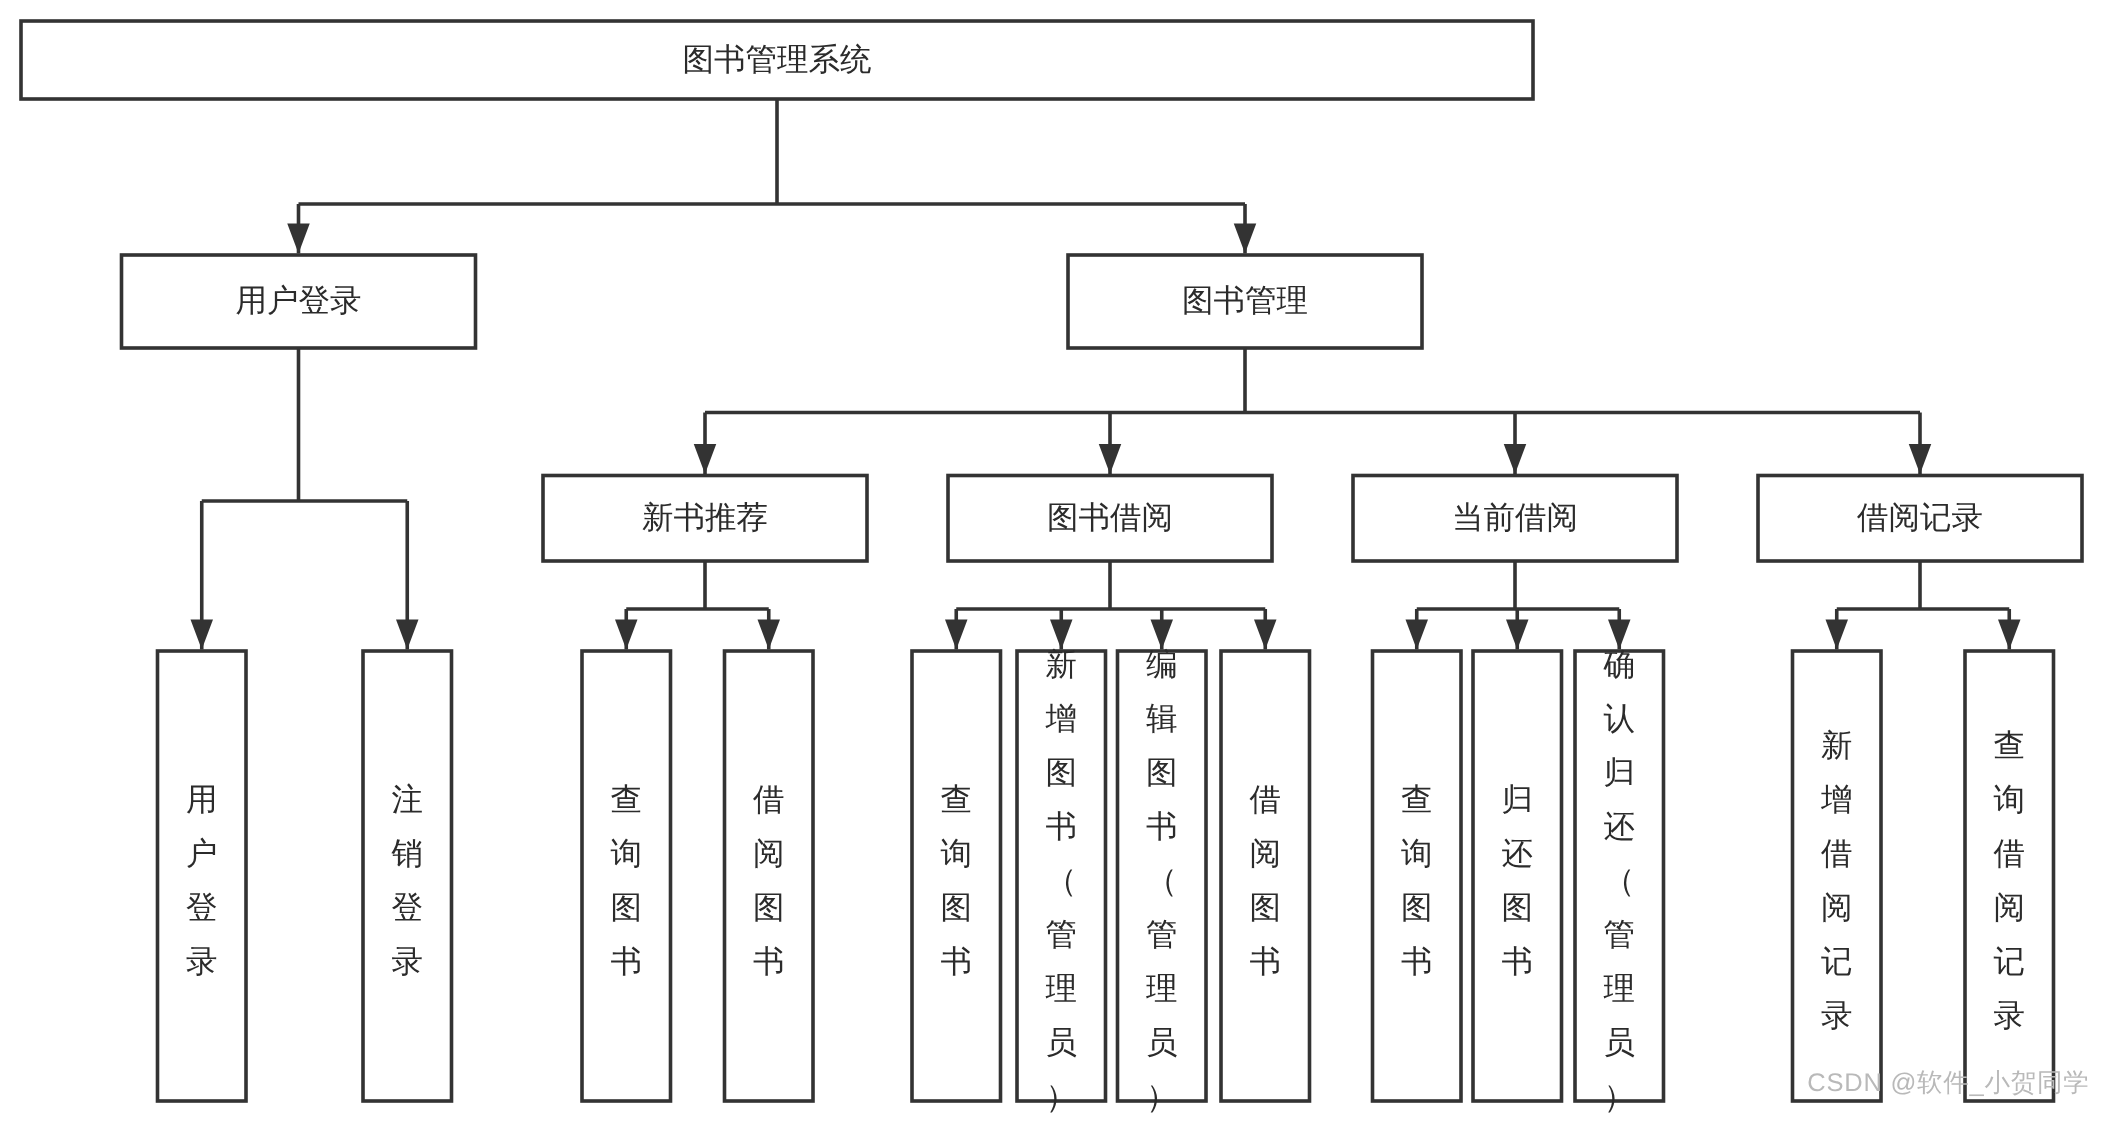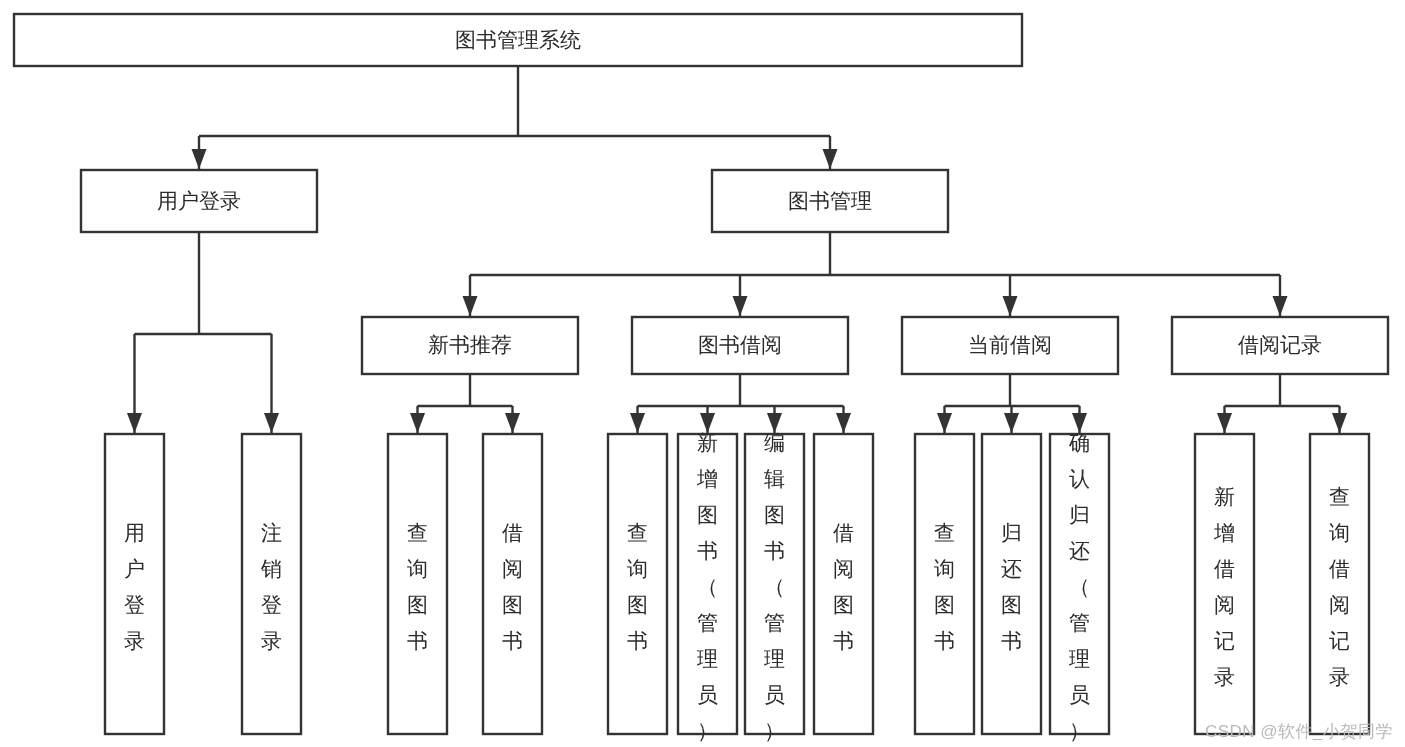--- a/index.html
+++ b/index.html
@@ -51,21 +51,21 @@
   }
   .node-label-v {
     font-family: "Liberation Sans", "DejaVu Sans", sans-serif;
     font-size: 21px;
     fill: #2b2b2b;
     text-anchor: middle;
   }
   .watermark {
     position: absolute;
     right: 12px;
-    bottom: 4px;
+    bottom: 14px;
     font-family: "Liberation Sans", "DejaVu Sans", sans-serif;
     font-size: 17px;
     color: #b9b9b9;
     letter-spacing: 0.5px;
     white-space: nowrap;
     user-select: none;
   }
 </style>
 </head>
 <body>

